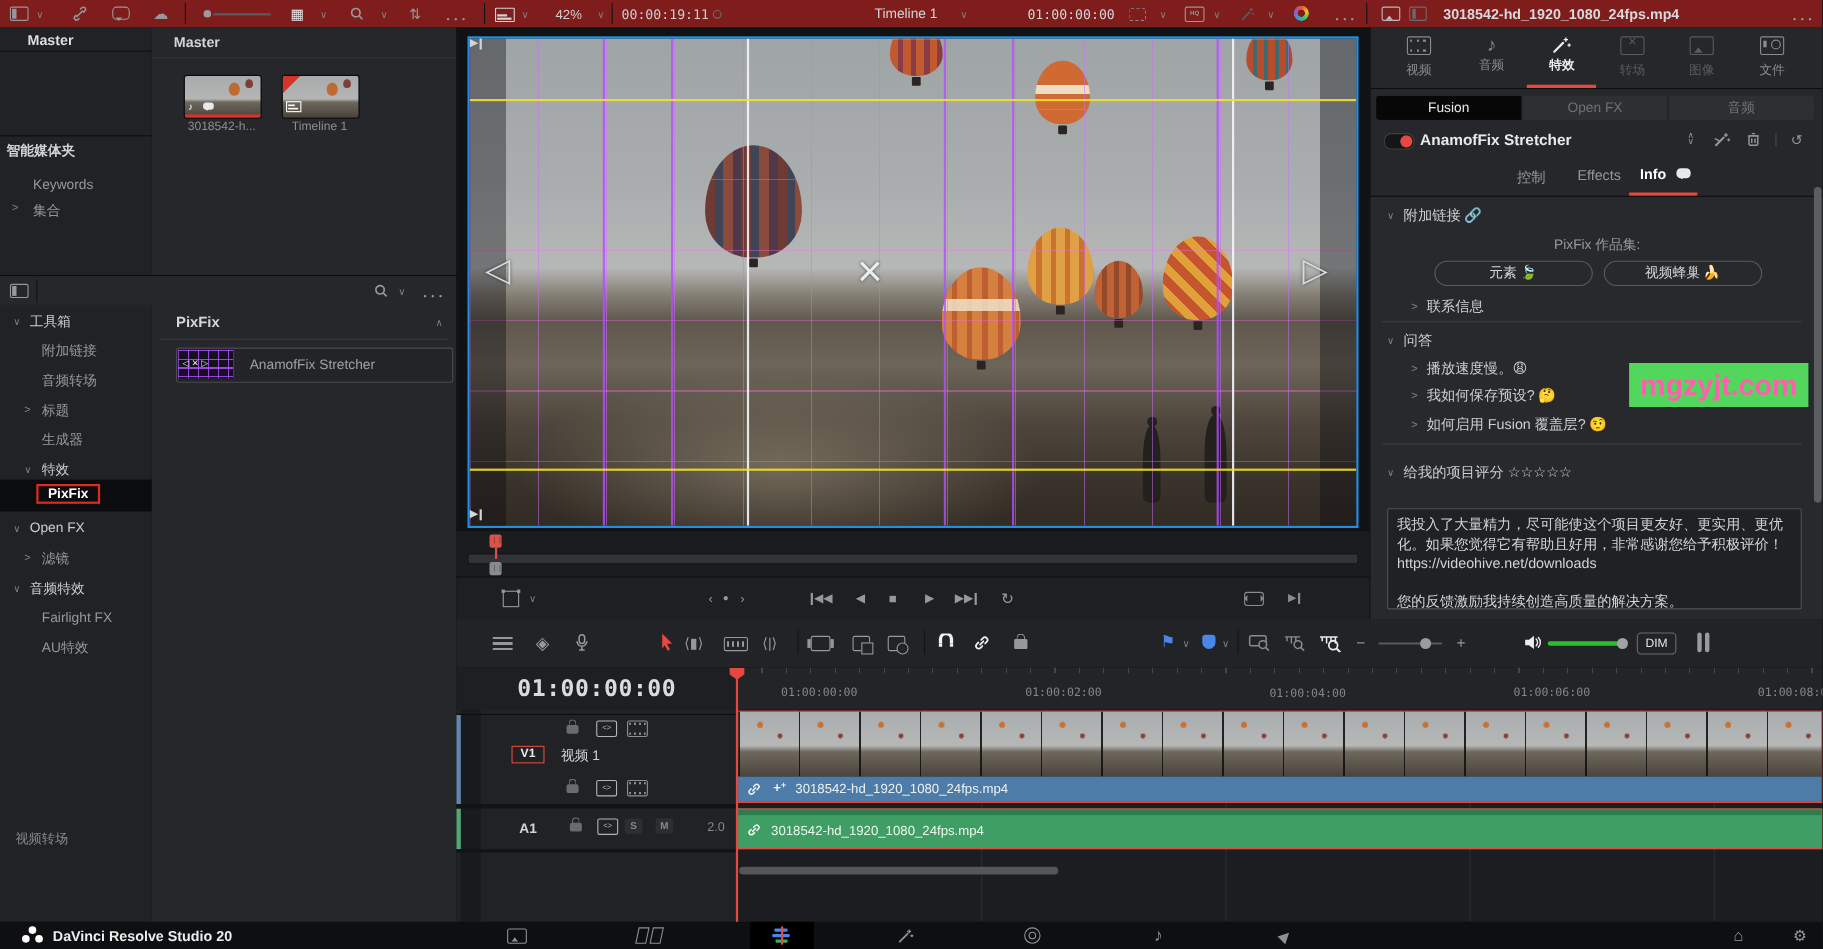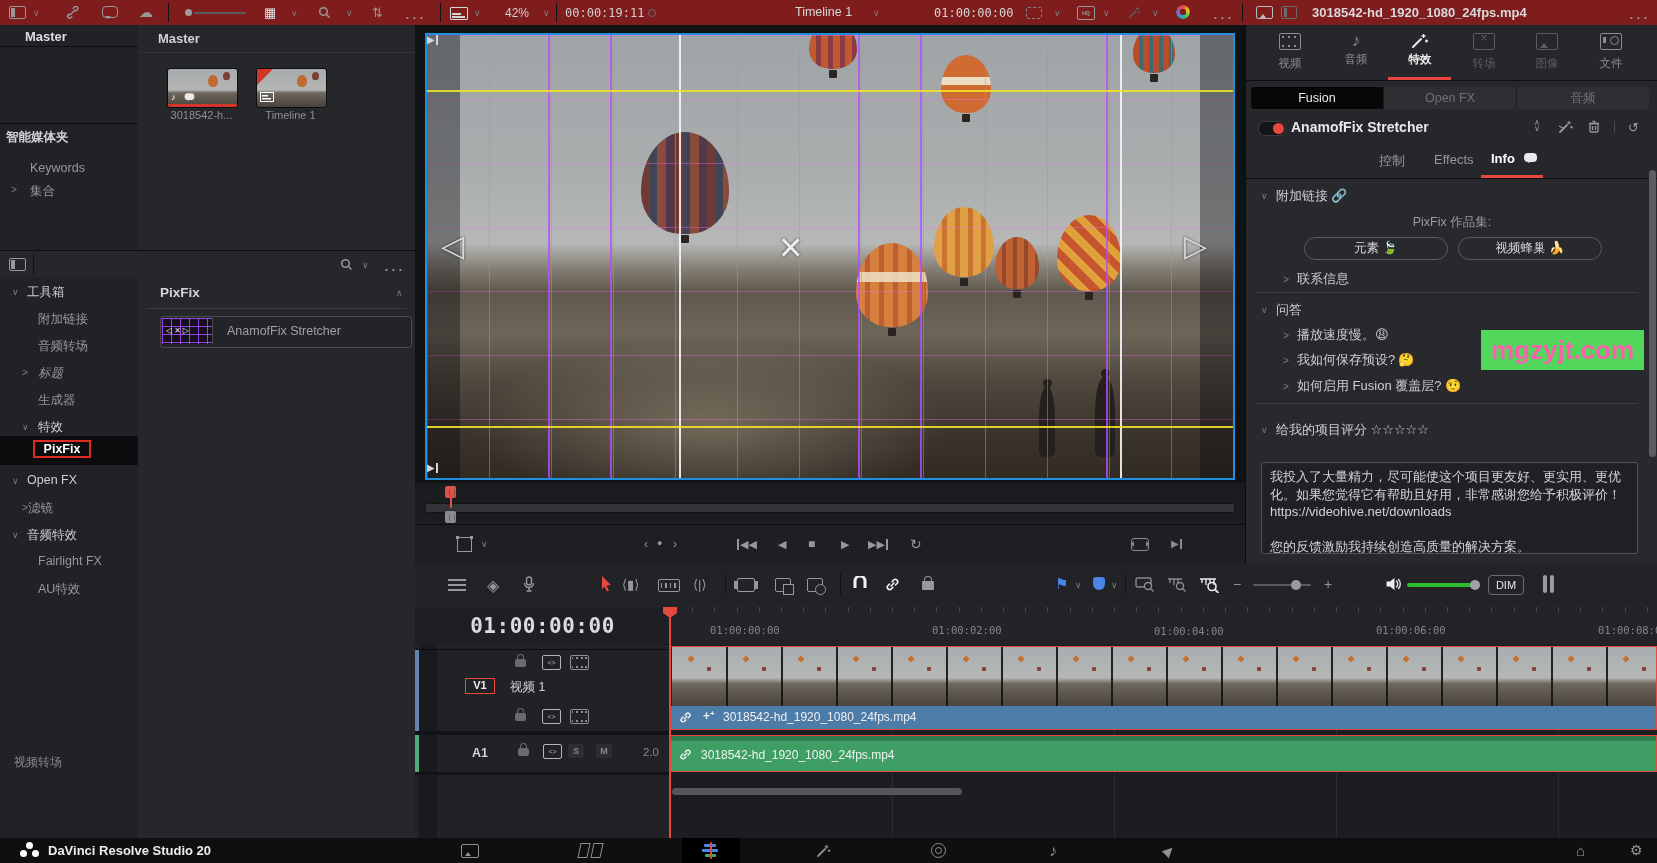--- a/index.html
+++ b/index.html
@@ -235,41 +235,41 @@
     <div class="abs" style="left:0;top:4px;width:138px;height:22px;">
       <span class="chev" style="left:12px;top:7px;"></span>
       <span class="abs tree-label on" style="left:27px;top:3px;">工具箱</span>
     </div>
     <div class="abs" style="left:0;top:31px;width:138px;height:22px;">
       <span class="abs tree-label" style="left:38px;top:3px;">附加链接</span>
     </div>
     <div class="abs" style="left:0;top:58px;width:138px;height:22px;">
       <span class="abs tree-label" style="left:38px;top:3px;">音频转场</span>
     </div>
-    <div class="abs" style="left:0;top:85px;width:138px;height:22px;font-style:italic;">
+    <div class="abs" style="left:0;top:85px;width:138px;height:22px;">
       <span class="chev chevR" style="left:22px;top:6px;"></span>
       <span class="abs tree-label" style="left:38px;top:3px;">标题</span>
     </div>
     <div class="abs" style="left:0;top:112px;width:138px;height:22px;">
       <span class="abs tree-label" style="left:38px;top:3px;">生成器</span>
     </div>
     <div class="abs" style="left:0;top:139px;width:138px;height:22px;">
       <span class="chev" style="left:22px;top:7px;"></span>
       <span class="abs tree-label on" style="left:38px;top:3px;">特效</span>
     </div>
     <div class="abs" style="left:0;top:159px;width:138px;height:29px;background:#0b0c0e;">
       <span class="abs" style="left:33px;top:4px;width:58px;height:18px;border:2px solid #e02b20;box-sizing:border-box;text-align:center;line-height:14px;font-size:12.5px;font-weight:bold;color:#fff;">PixFix</span>
     </div>
     <div class="abs" style="left:0;top:193px;width:138px;height:22px;">
       <span class="chev" style="left:12px;top:7px;"></span>
       <span class="abs tree-label on" style="left:27px;top:3px;">Open FX</span>
     </div>
     <div class="abs" style="left:0;top:220px;width:138px;height:22px;">
       <span class="chev chevR" style="left:22px;top:6px;"></span>
-      <span class="abs tree-label" style="left:28px;top:3px;">滤镜</span>
+      <span class="abs tree-label" style="left:38px;top:3px;">滤镜</span>
     </div>
     <div class="abs" style="left:0;top:247px;width:138px;height:22px;">
       <span class="chev" style="left:12px;top:7px;"></span>
       <span class="abs tree-label on" style="left:27px;top:3px;">音频特效</span>
     </div>
     <div class="abs" style="left:0;top:274px;width:138px;height:22px;">
       <span class="abs tree-label" style="left:38px;top:3px;">Fairlight FX</span>
     </div>
     <div class="abs" style="left:0;top:301px;width:138px;height:22px;">
       <span class="abs tree-label" style="left:38px;top:3px;">AU特效</span>

